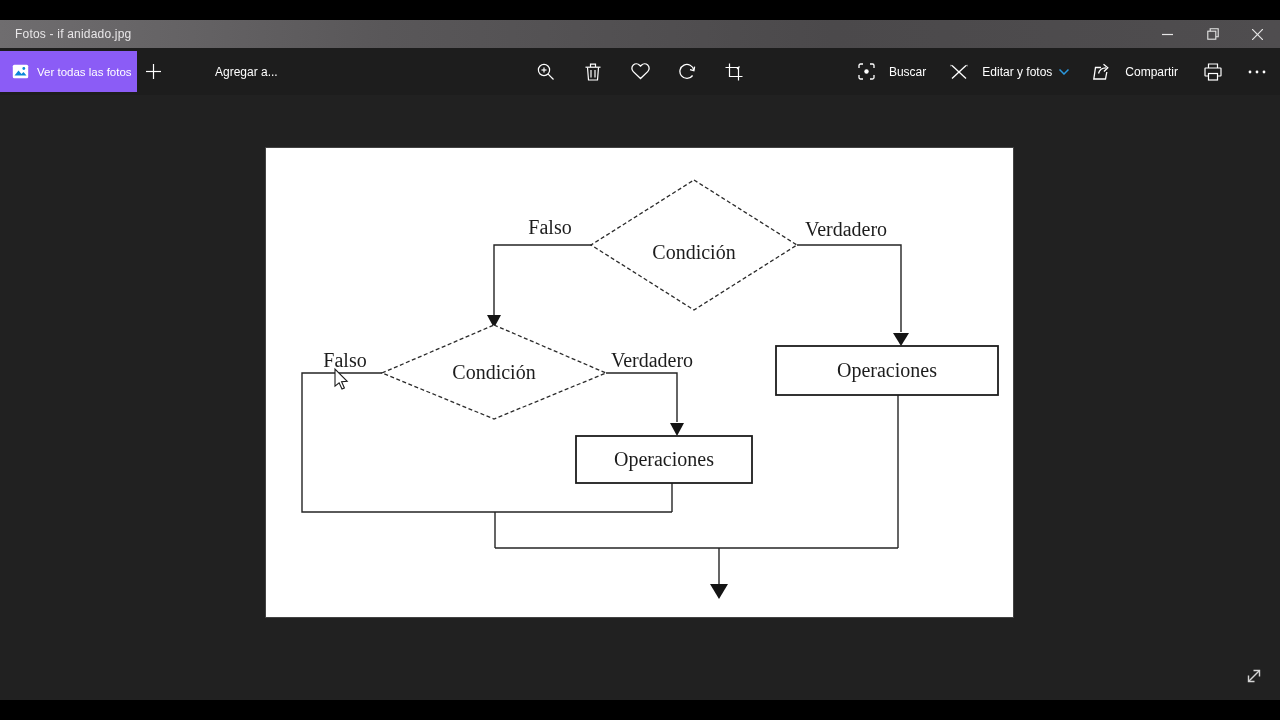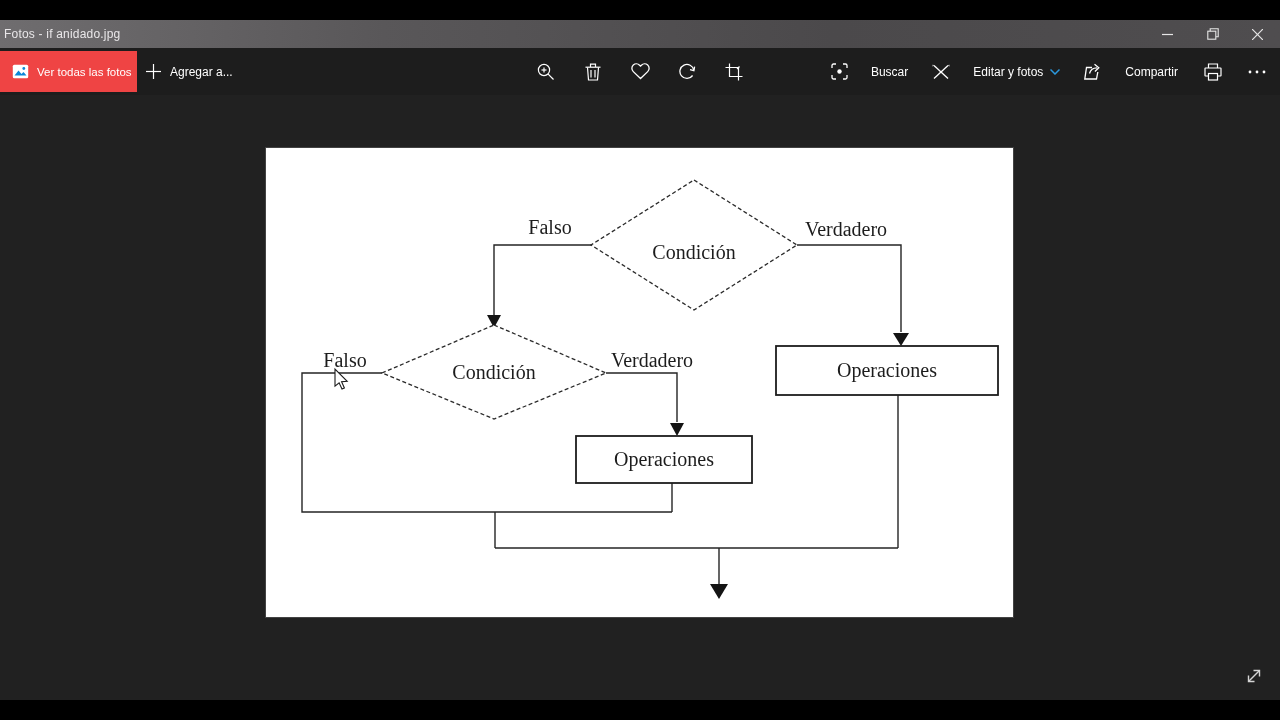--- a/index.html
+++ b/index.html
@@ -5,43 +5,43 @@
   * { margin:0; padding:0; box-sizing:border-box; }
   html,body { width:1280px; height:720px; }
   body { background:#000; font-family:"Liberation Sans", sans-serif; position:relative; overflow:hidden; }
 
   
   .titlebar {
     position:absolute; left:0; top:20px; width:1280px; height:28px;
     background:linear-gradient(90deg,#6f6d6f 0%,#595759 30%,#4b494b 65%,#4f4d4f 100%);
     display:flex; align-items:center;
   }
-  .title-text { color:#e9e7e9; font-size:12px; padding-left:4px; letter-spacing:.2px; }
+  .title-text { color:#e9e7e9; font-size:12px; padding-left:15px; letter-spacing:.2px; }
   .win-controls { position:absolute; right:0; top:0; height:28px; display:flex; }
   .win-btn { width:45px; height:28px; display:flex; align-items:center; justify-content:center; cursor:default; }
   .win-btn svg { display:block; }
 
   
   .cmdbar { position:absolute; left:0; top:48px; width:1280px; height:47px; background:#1d1d1d; }
   .view-all-btn {
-    position:absolute; left:0; top:3px; width:137px; height:41px; background:#ef4444;
+    position:absolute; left:0; top:3px; width:137px; height:41px; background:#8b5cf6;
     display:flex; align-items:center; color:#fff; font-size:11.5px;
   }
   .view-all-btn .lbl { margin-left:8px; }
   .view-all-btn svg { margin-left:12px; }
   .add-to-btn {
     position:absolute; left:146px; top:0; height:47px; display:flex; align-items:center;
-    color:#fff; font-size:12px;
+    color:#fff; font-size:12px;gap:45px;
   }
   .add-to-btn .lbl { margin-left:9px; }
   .center-icons { position:absolute; left:536px; top:0; height:47px; display:flex; align-items:center; gap:27px; }
   .icon-btn { width:20px; height:20px; display:flex; align-items:center; justify-content:center; }
   .right-group { position:absolute; right:14px; top:0; height:47px; display:flex; align-items:center; color:#fff; font-size:12px; }
   .rg-item { display:flex; align-items:center; }
-  .rg-item .lbl { margin-left:23px; }
+  .rg-item .lbl { margin-left:14px; }
   .gap24 { width:24px; } .gap26 { width:26px; }
 
   
   .canvas { position:absolute; left:0; top:95px; width:1280px; height:605px; background:#212121; }
   .photo {
     position:absolute; left:266px; top:53px; width:747px; height:469px; background:#fff;
     box-shadow:0 0 0 1px rgba(170,170,170,.25);
   }
   .photo svg { display:block; }
   .flow-text { font-family:"Liberation Serif","DejaVu Serif",serif; font-size:20px; fill:#1c1c1c; }

